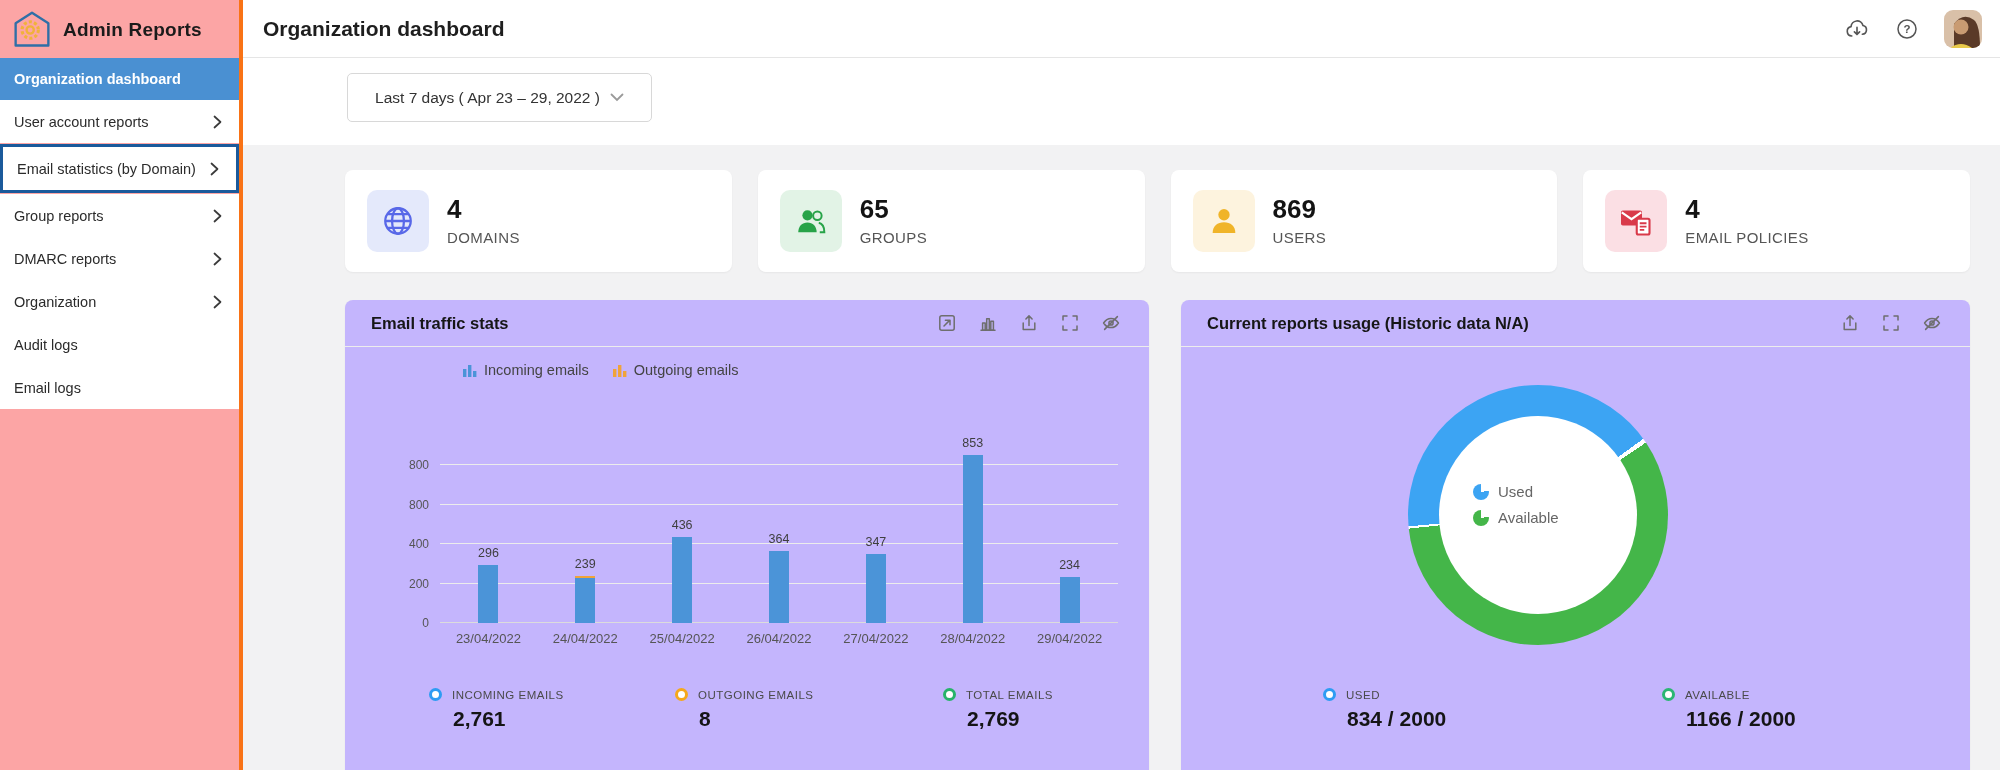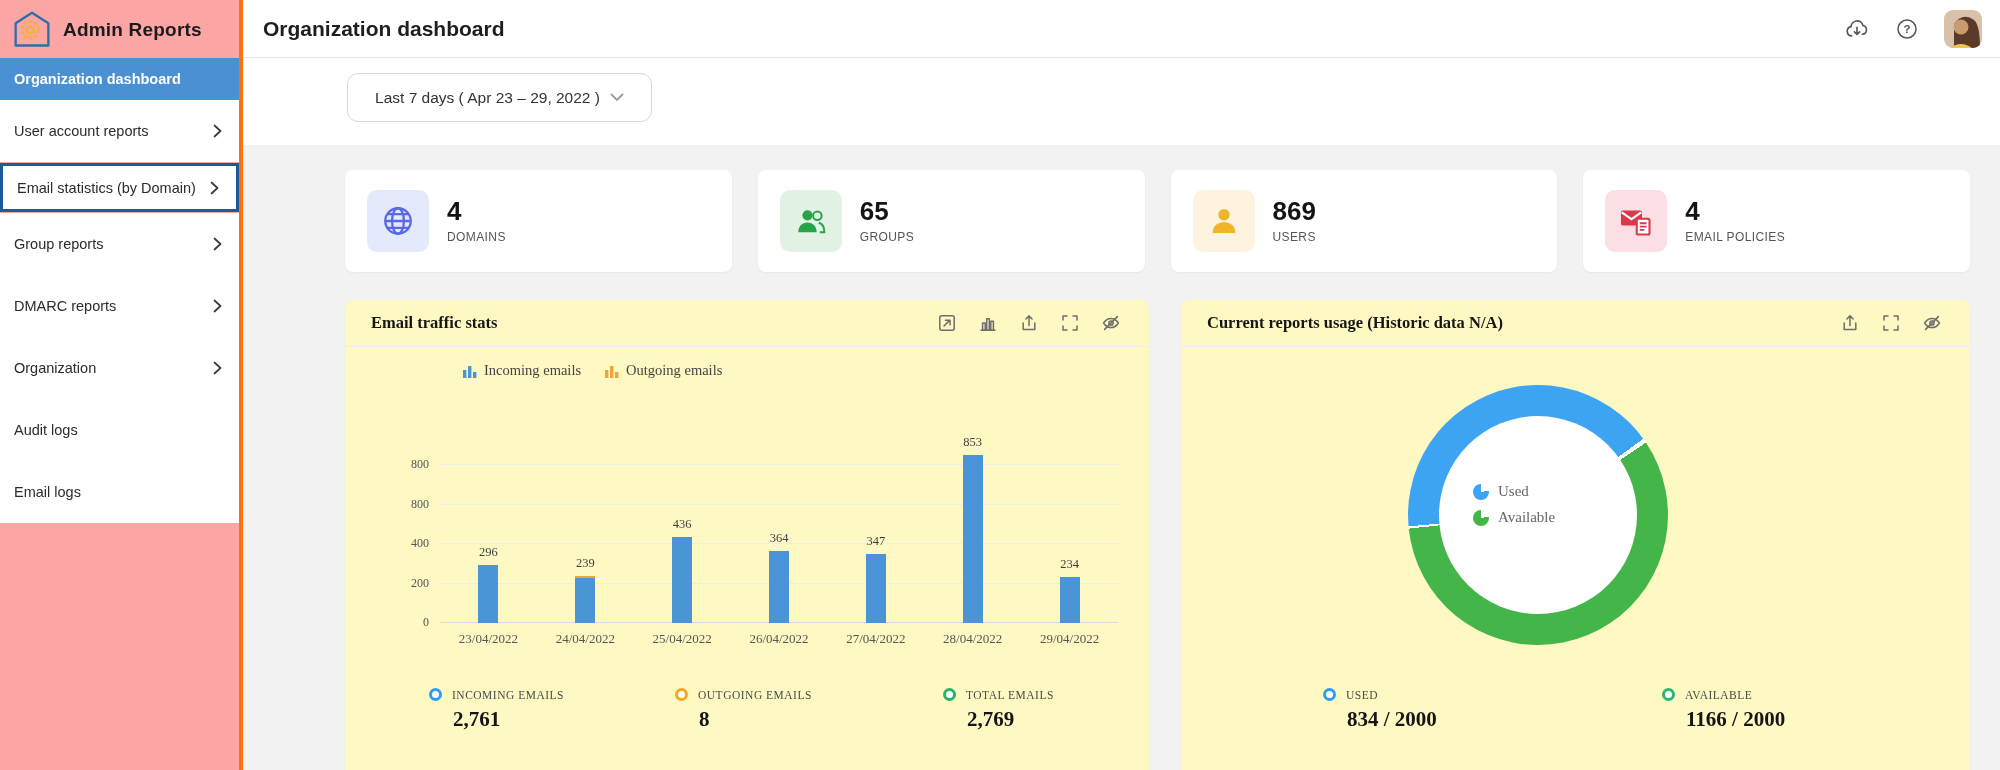--- a/index.html
+++ b/index.html
@@ -5,52 +5,52 @@
   html,body{margin:0;padding:0;}
   body{width:2000px;height:770px;position:relative;overflow:hidden;background:#fff;
        font-family:"Liberation Sans","DejaVu Sans",sans-serif;color:#222;}
   svg{display:block;}
   
   .sidebar{position:absolute;left:0;top:0;width:243px;height:770px;background:#fca5a5;
            border-right:4px solid #f97316;box-sizing:border-box;z-index:5;}
   .logo-row{display:flex;align-items:center;gap:11px;padding:8px 10px 6px 12px;height:44px;}
   .app-title{font-size:19px;font-weight:700;color:#1b1b1b;letter-spacing:.2px;}
   .nav{margin-top:0;}
-  .nav-item{height:62px;display:flex;align-items:center;justify-content:space-between;
+  .nav-item{height:43px;display:flex;align-items:center;justify-content:space-between;
             padding:0 17px 0 14px;font-size:14.5px;color:#2b2b2b;cursor:pointer;background:#fff;}
   .nav-item.selected{height:42px;background:#4a90d2;color:#fff;font-weight:700;}
   .box-group{border:3px solid #1b5a9b;margin:1px 0;}
   .box-group .nav-item{height:43px;}
   
   .main{position:absolute;left:243px;top:0;right:0;bottom:0;}
   .top-header{position:relative;height:57px;background:#fff;border-bottom:1px solid #e5e5e5;
               display:flex;align-items:center;}
   .page-title{font-size:21px;font-weight:600;color:#1e1e1e;padding-left:20px;}
   .header-icons{position:absolute;right:18px;top:0;height:57px;display:flex;align-items:center;gap:25px;}
   .hicon{cursor:pointer;}
   .avatar{width:38px;height:38px;border-radius:9px;overflow:hidden;cursor:pointer;}
   .filter-bar{height:88px;background:#fff;position:relative;}
   .date-select{position:absolute;left:104px;top:15px;width:305px;height:49px;box-sizing:border-box;
-               border:1px solid #d8d8d8;border-radius:11px;background:#fff;display:flex;align-items:center;
+               border:1px solid #d8d8d8;border-radius:5px;background:#fff;display:flex;align-items:center;
                justify-content:center;gap:10px;font-size:15.5px;color:#333;cursor:pointer;}
   .content{position:absolute;left:0;top:145px;right:0;bottom:0;background:#f2f2f3;}
   
   .summary-row{position:absolute;left:102px;top:25px;width:1625px;height:102px;
                display:grid;grid-template-columns:repeat(4,1fr);gap:26px;}
   .sum-card{background:#fff;border-radius:8px;box-shadow:0 1px 2px rgba(0,0,0,.05);
             position:relative;display:flex;align-items:center;}
   .tile{width:62px;height:62px;border-radius:10px;margin-left:22px;display:flex;
         align-items:center;justify-content:center;}
   .sum-text{margin-left:18px;}
   .sum-value{font-size:26px;font-weight:700;color:#141414;line-height:1.05;}
-  .sum-label{font-size:12px;color:#555;letter-spacing:.4px;margin-top:5px;}
+  .sum-label{font-size:15px;color:#555;letter-spacing:.4px;margin-top:5px;}
   
   .big-row{position:absolute;left:102px;top:155px;width:1625px;height:470px;}
-  .big-card{position:absolute;top:0;height:470px;background:#fef9c3;border-radius:8px 8px 0 0;
-            box-shadow:0 1px 2px rgba(0,0,0,.05);font-family:Liberation Serif, serif;}
+  .big-card{position:absolute;top:0;height:470px;background:#c4b5fd;border-radius:8px 8px 0 0;
+            box-shadow:0 1px 2px rgba(0,0,0,.05);}
   .card-email{left:0;width:804px;}
   .card-license{left:836px;width:789px;}
   .card-header{height:46px;display:flex;align-items:center;justify-content:space-between;
                padding:0 28px 0 26px;border-bottom:1px solid #ededed;}
   .card-title{font-size:16.5px;font-weight:700;color:#161616;}
   .toolbar{display:flex;align-items:center;gap:21px;}
   .ticon{cursor:pointer;}
   
   .legend-row{position:absolute;left:118px;top:62px;display:flex;gap:24px;align-items:center;
               font-size:14.5px;color:#444;}

